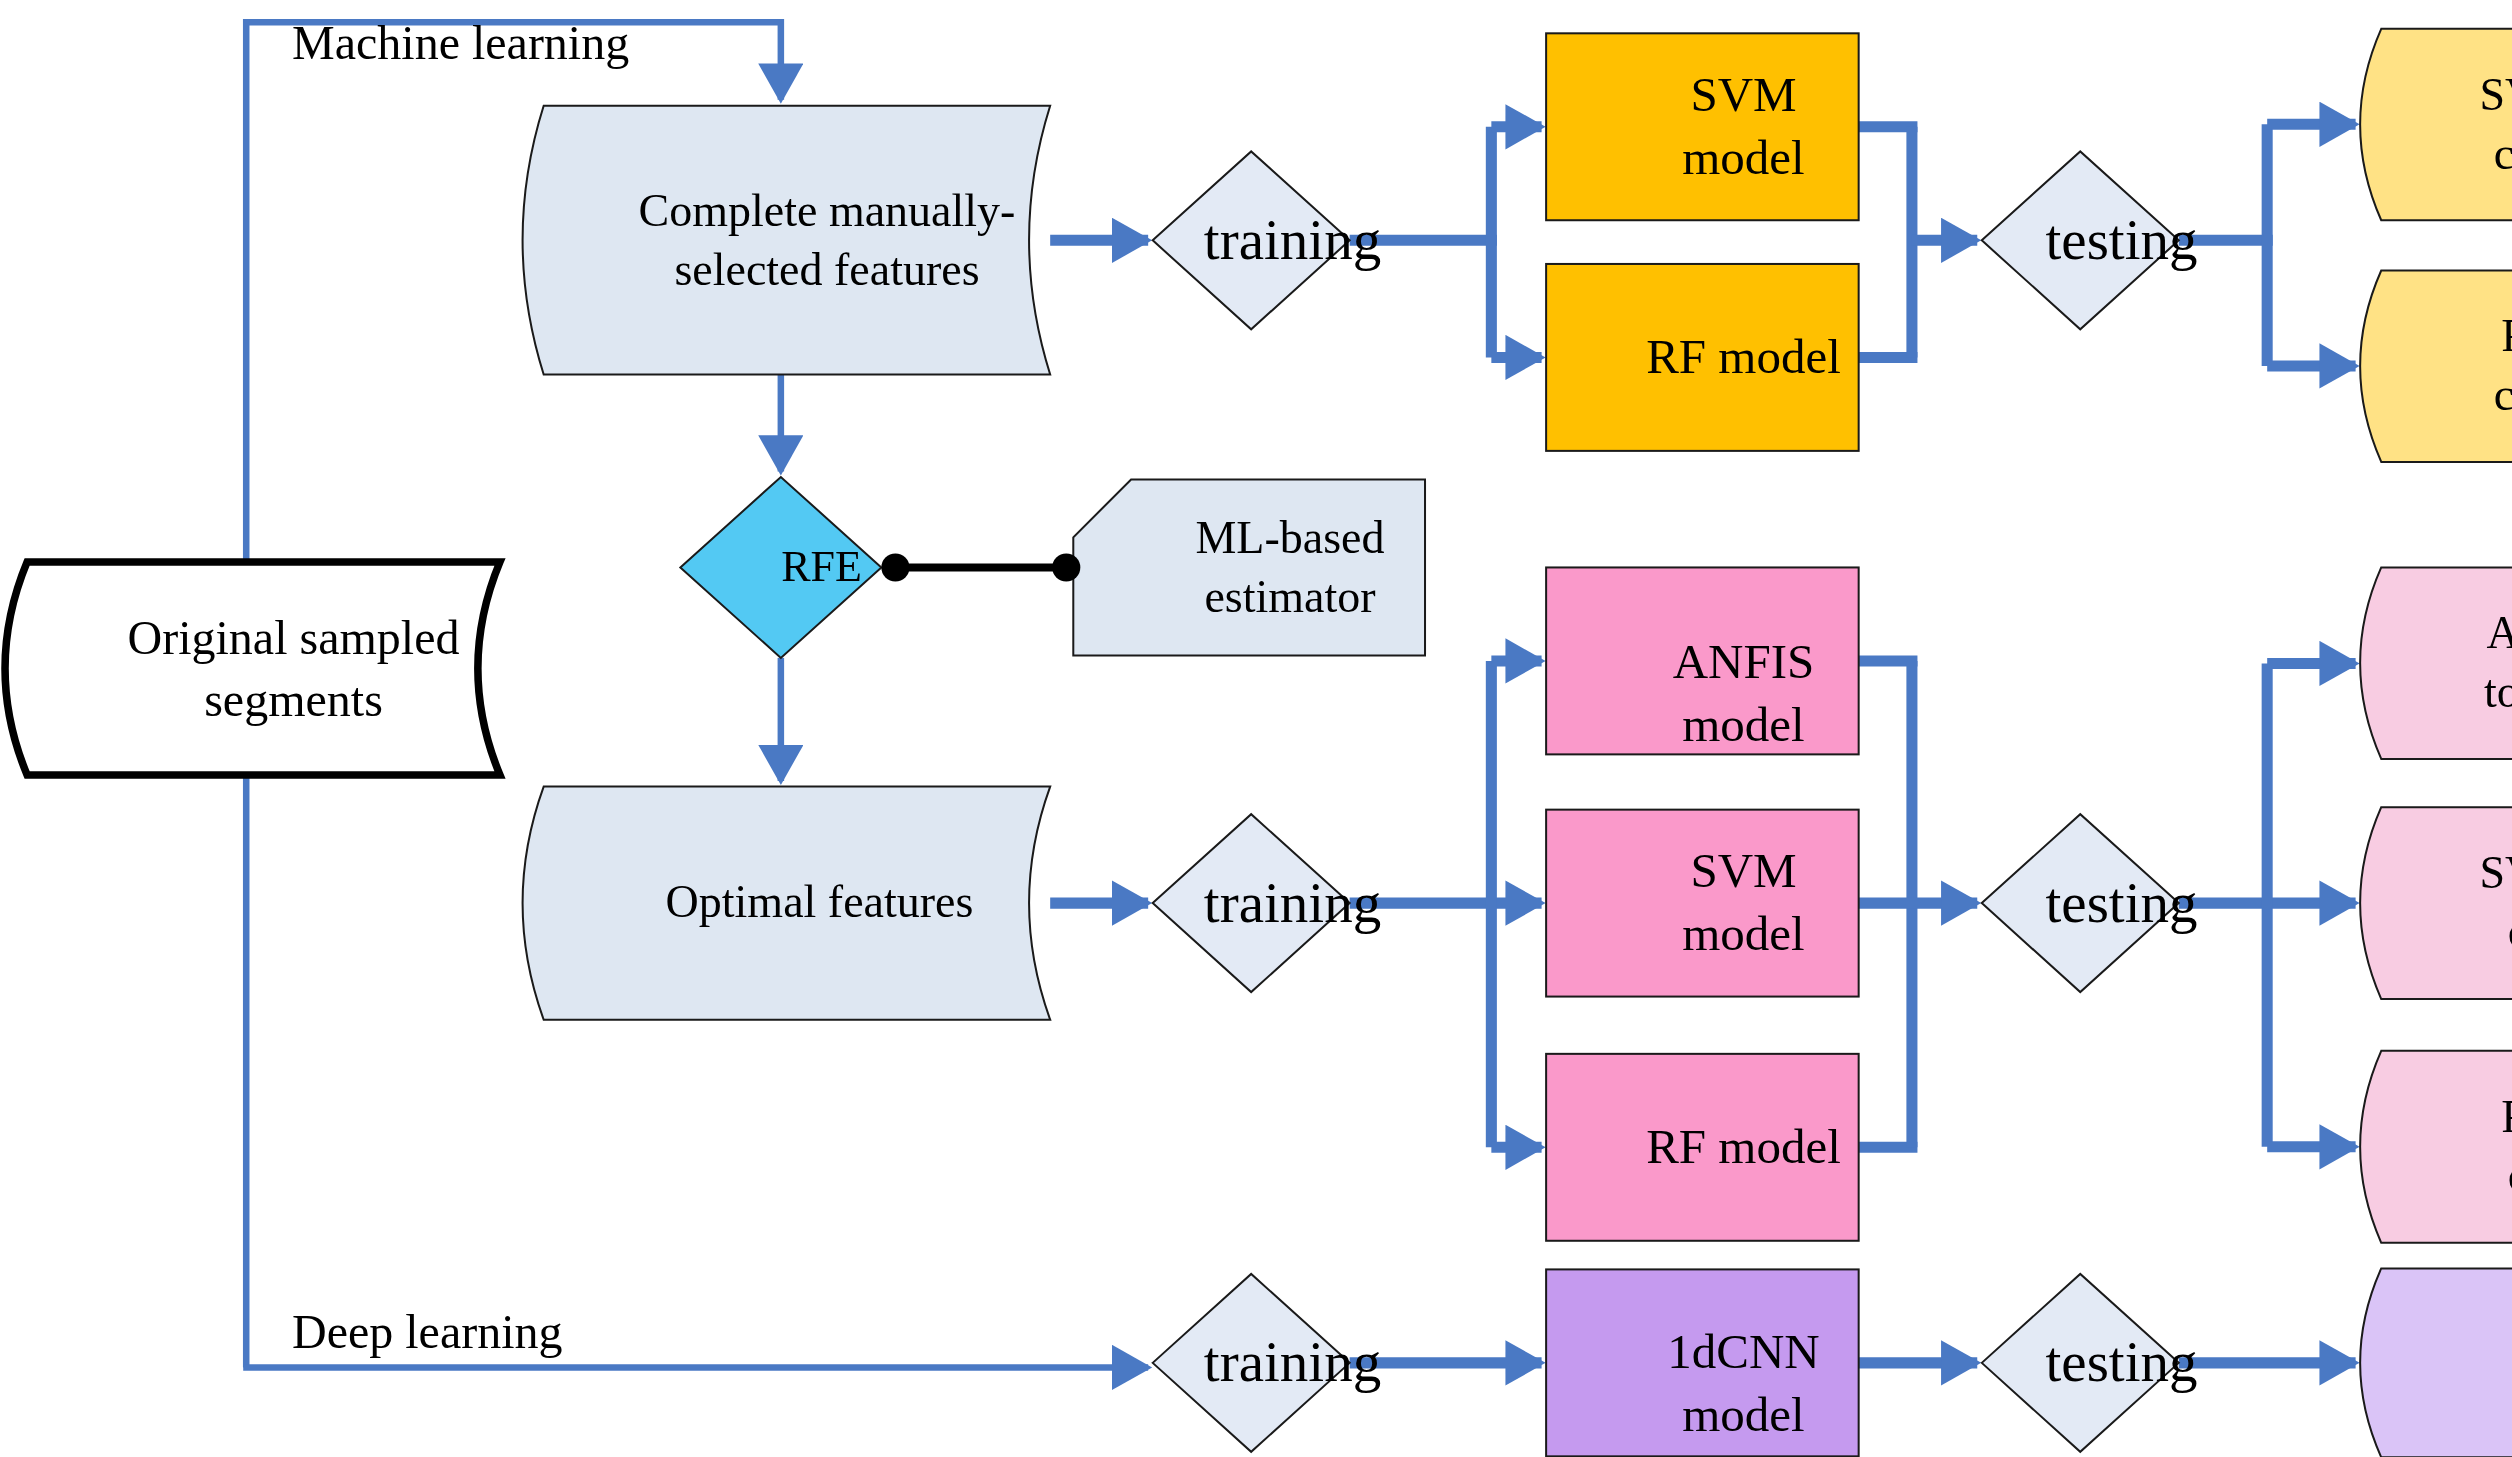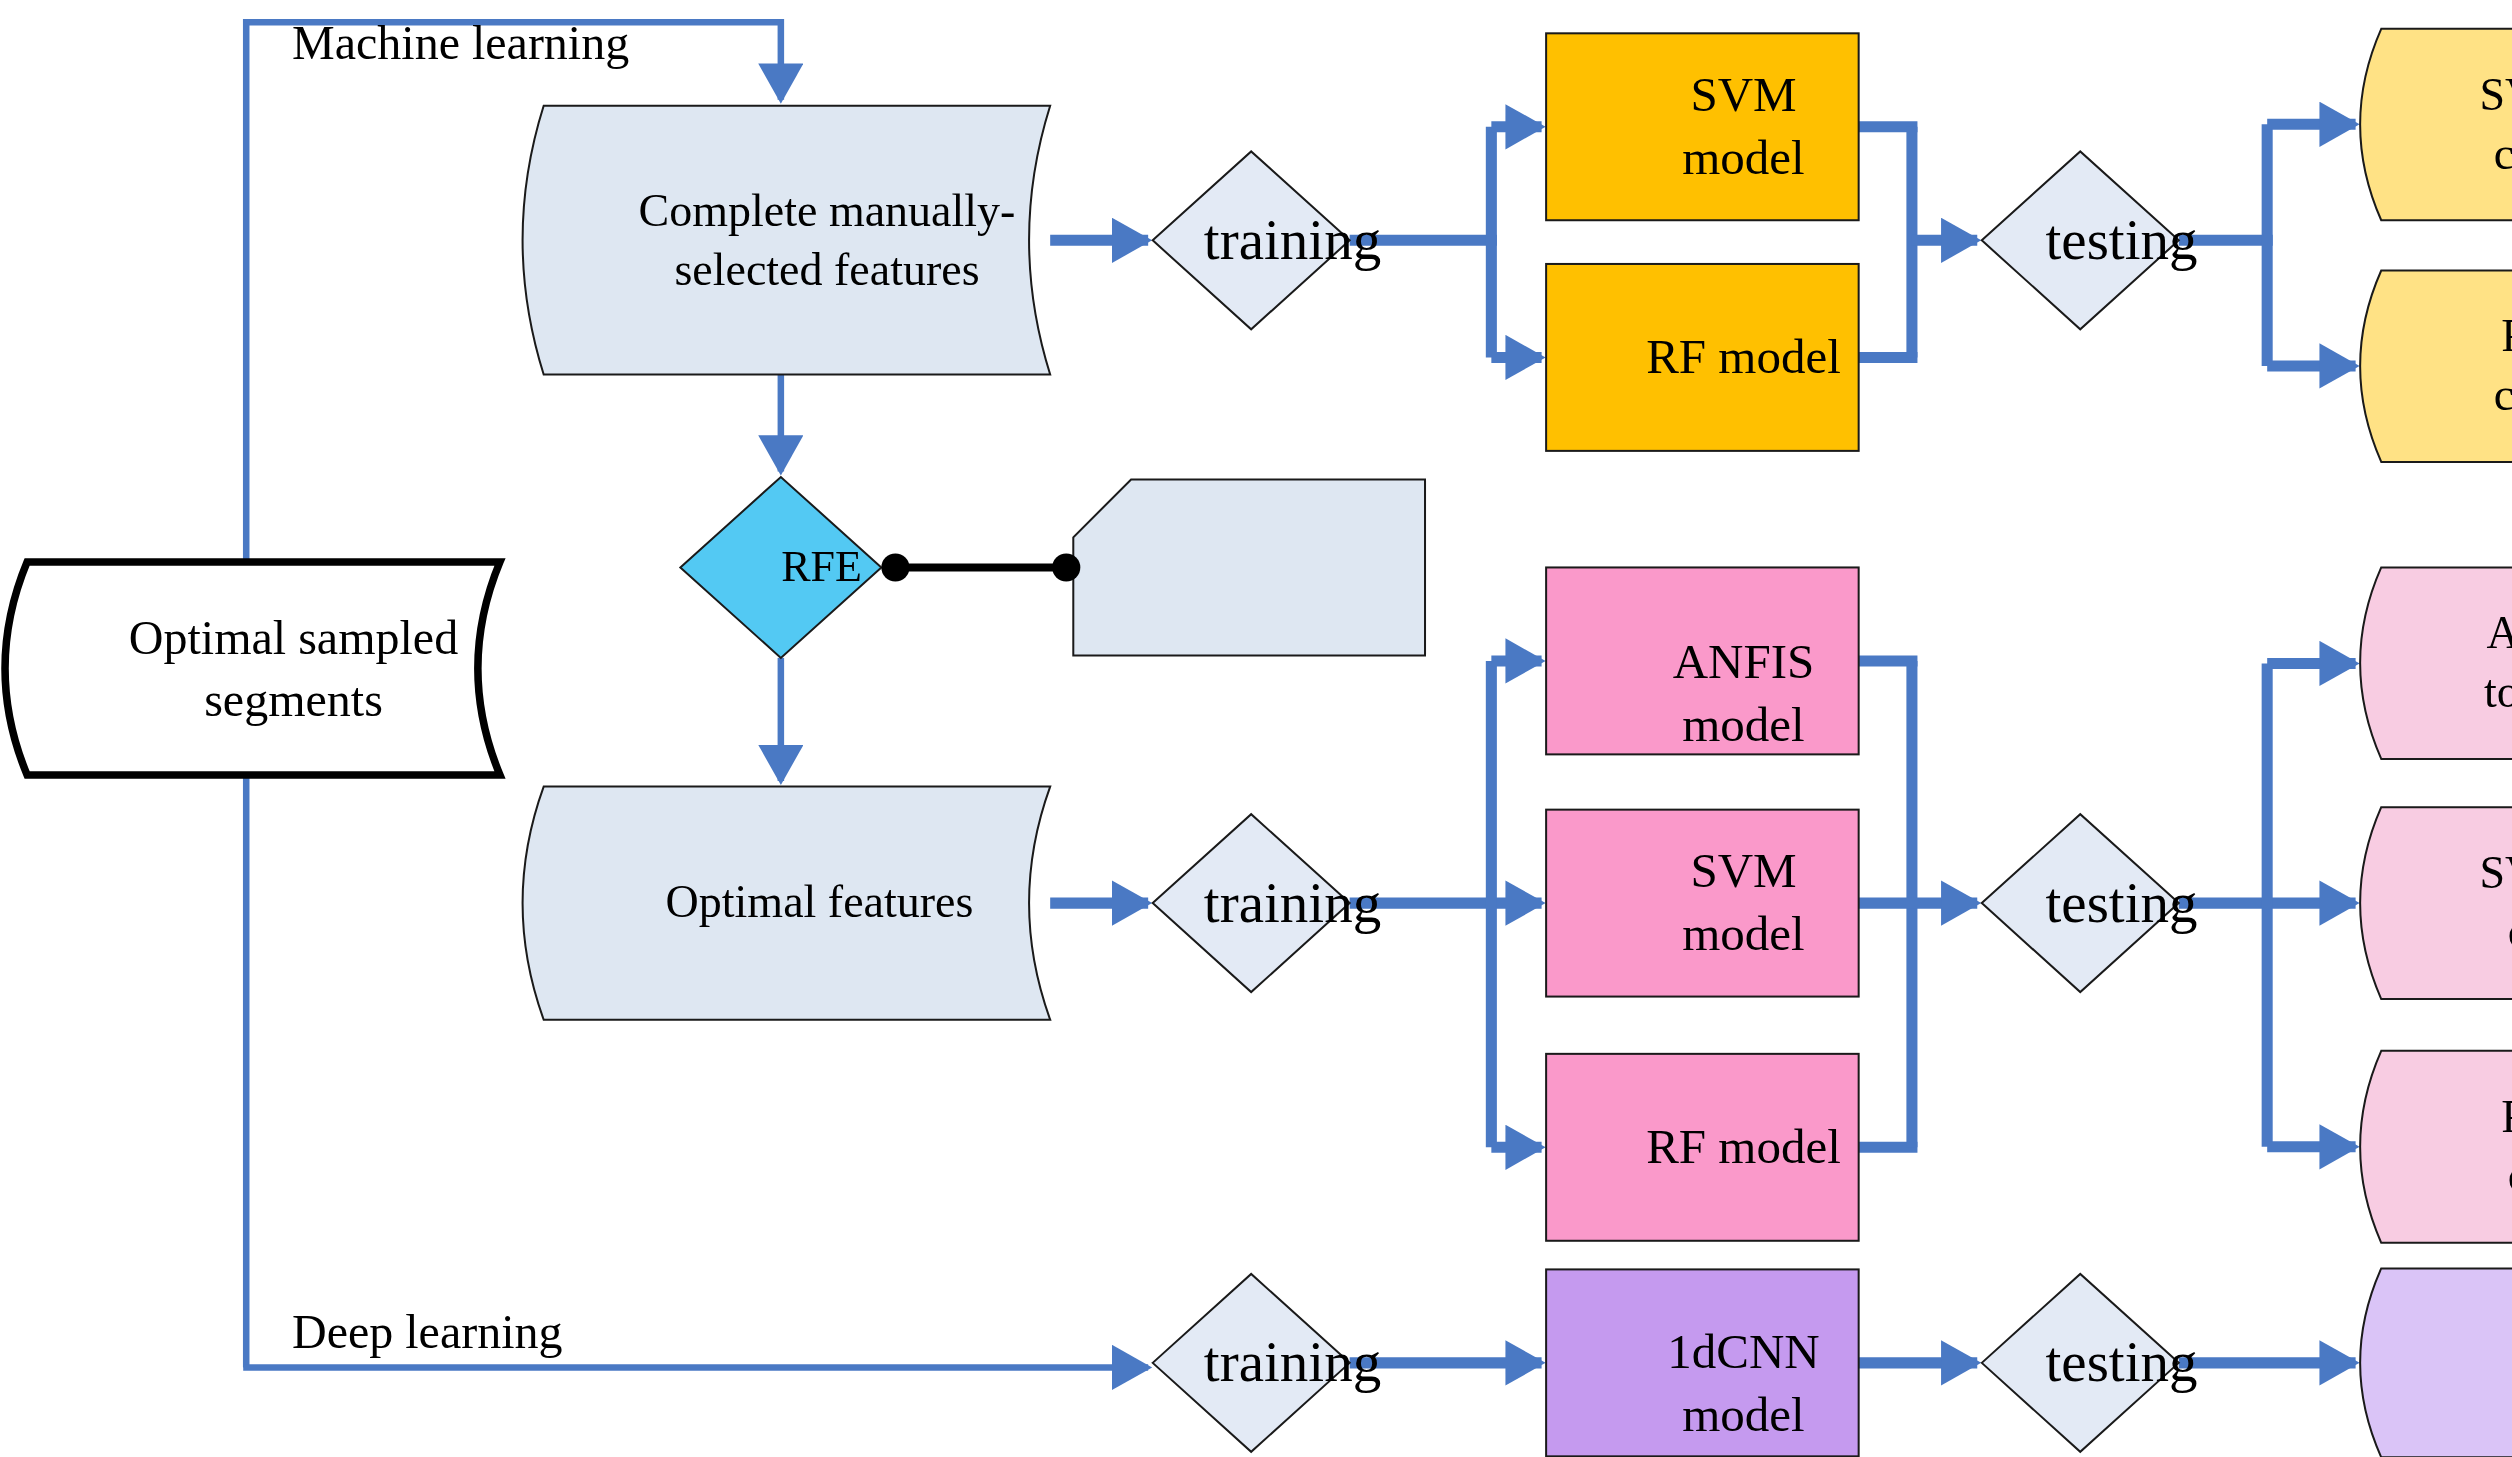--- a/index.html
+++ b/index.html
@@ -118,22 +118,23 @@
       <path d="M 1782 1121 L 2122 1121 L 2122 1137 L 1782 1137 Z"></path>
       <circle cx="1782" cy="1129" r="28"></circle>
       <circle cx="2122" cy="1129" r="28"></circle>
     </g>
   </svg>
 
   <div class="lbl left f95" style="left:251px;top:15px;width:452px;height:55px;">Machine learning</div>
   <div class="lbl left f95" style="left:251px;top:1304px;width:452px;height:55px;">Deep learning</div>
 
   <div class="lbl f92" style="left:585px;top:108px;width:402px;height:266px;">Complete manually-selected features</div>
-  <div class="lbl f95" style="left:30px;top:562px;width:445px;height:213px;">Optimal sampled segments</div>
+  <div class="lbl f95" style="left:30px;top:562px;width:445px;height:213px;">Original sampled segments</div>
   <div class="lbl f100 b" style="left:705px;top:540px;width:151px;height:55px;">RFE</div>
+  <div class="lbl f92 b" style="left:1093px;top:482px;width:312px;height:171px;">ML-based estimator</div>
   <div class="lbl f92" style="left:565px;top:786px;width:427px;height:233px;">Optimal features</div>
 
   <div class="lbl f85" style="left:1151px;top:210px;width:201px;height:60px;">training</div>
   <div class="lbl f85" style="left:1980px;top:210px;width:201px;height:60px;">testing</div>
   <div class="lbl f85" style="left:1151px;top:873px;width:201px;height:60px;">training</div>
   <div class="lbl f85" style="left:1980px;top:873px;width:201px;height:60px;">testing</div>
   <div class="lbl f85" style="left:1151px;top:1332px;width:201px;height:60px;">training</div>
   <div class="lbl f85" style="left:1980px;top:1332px;width:201px;height:60px;">testing</div>
 
   <div class="lbl f97 b" style="left:1602px;top:33px;width:201px;height:187px;">SVM model</div>

